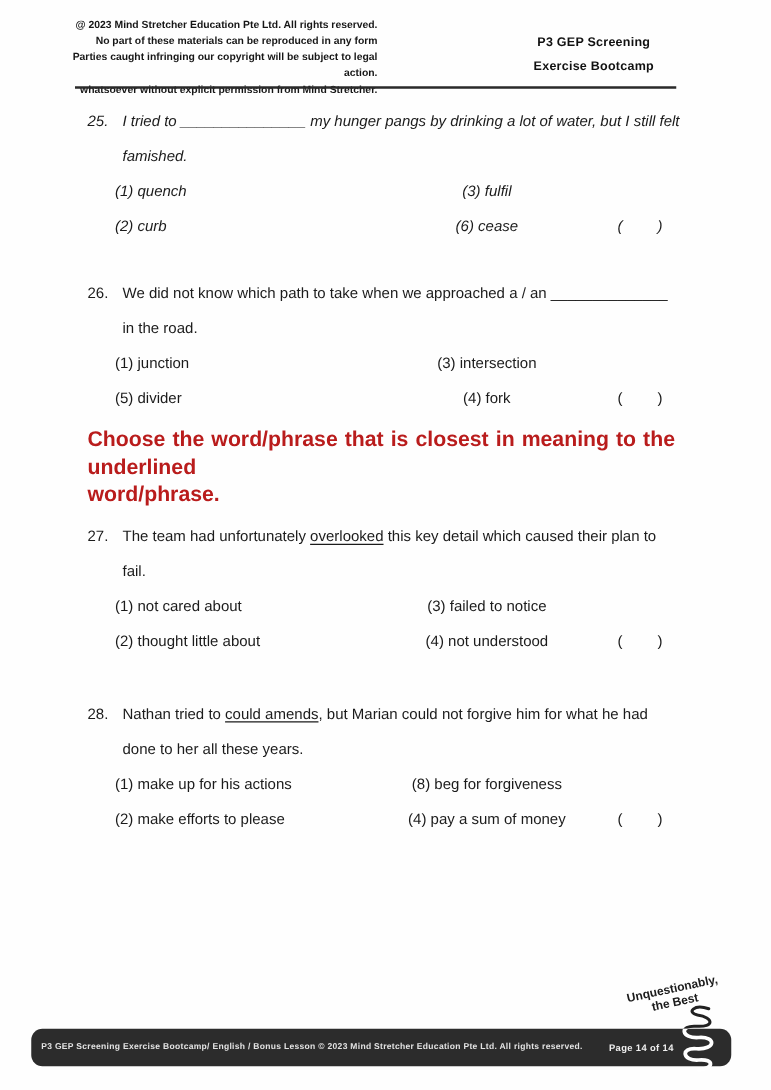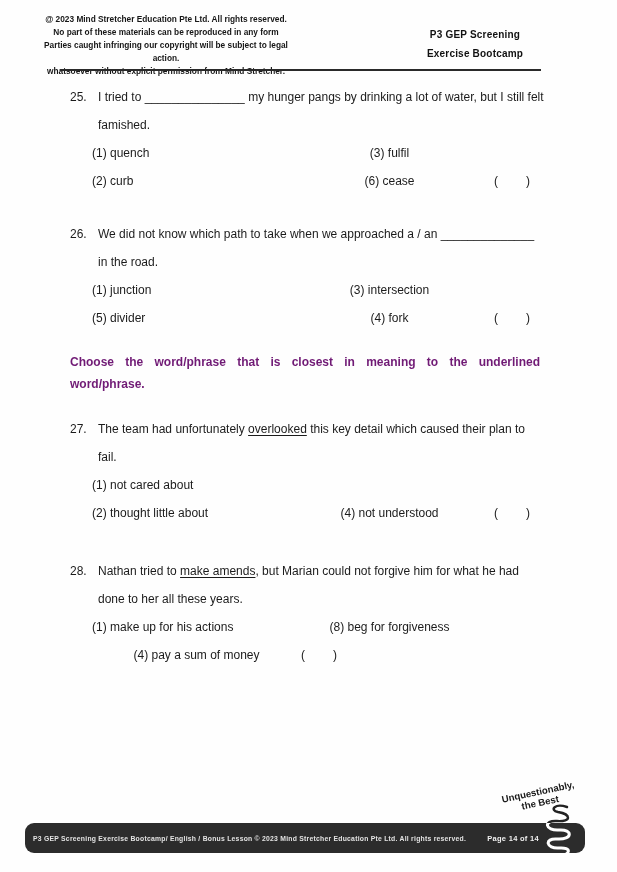--- a/index.html
+++ b/index.html
@@ -6,56 +6,56 @@
   .page {
     position:relative; width:617px; height:872px;
     background:#fefefe; overflow:hidden;
     font-family:"Liberation Sans", sans-serif;
     color:#1b1b1b;
   }
 
   
   .copyright {
     position:absolute; left:30px; top:13px; width:272px;
-    text-align:center; font-weight:bold;
+    text-align:right; font-weight:bold;
     font-size:8.3px; line-height:13px; color:#161616;
   }
   .doc-title {
     position:absolute; left:400px; top:25px; width:150px;
     text-align:center; font-weight:bold;
     font-size:10px; line-height:19px; letter-spacing:.2px; color:#111;
   }
   .header-rule {
     position:absolute; left:60px; top:69px; width:481px; height:2px;
     background:#2a2a2a;
   }
 
   
   .question {
     position:absolute; left:70px; width:486px;
     font-size:12px; line-height:28px;
   }
-  #q25 { top:83px; }
+  #q25 { top:83px;font-style:italic; }
   #q26 { top:220px; }
   #q27 { top:415px; }
   #q28 { top:557px; }
   .qline1 { display:flex; white-space:nowrap; }
   .qnum  { flex:0 0 28px; }
   .qline2 { margin-left:28px; }
   .u { text-decoration:underline; text-underline-offset:2px; }
   .blank { letter-spacing:0; }
   .opt-row { display:flex; margin-left:22px; }
   .opt1 { width:193px; flex:0 0 193px; }
   .opt2 { width:209px; flex:0 0 209px;text-align:center; }
   .bracket { display:flex; width:36px; justify-content:space-between; }
 
   
   .instruction {
-    position:absolute; left:70px; top:351px; width:470px;
-    font-weight:bold; font-size:12px; line-height:22px; color:#701a75;
+    position:absolute; left:70px; top:341px; width:470px;
+    font-weight:bold; font-size:17px; line-height:22px; color:#b91c1c;
   }
   .instr-line1 { text-align:justify; text-align-last:justify; }
 
   
   .footer-bar {
     position:absolute; left:25px; top:823px; width:560px; height:30px;
     border-radius:9px;
     background:#2c2c2c;
   }
   .footer-text {
@@ -138,42 +138,44 @@
   </div>
 
   <div class="question" id="q27">
     <div class="qline1">
       <span class="qnum">27.</span>
       <span class="qtext"><span>The team had unfortunately </span><span class="u">overlooked</span><span> this key detail which caused their plan to</span></span>
     </div>
     <div class="qline2">fail.</div>
     <div class="opt-row">
       <span class="opt1">(1) not cared about</span>
+      <span class="opt2">(3) failed to notice</span>
     </div>
     <div class="opt-row">
       <span class="opt1">(2) thought little about</span>
       <span class="opt2">(4) not understood</span>
       <span class="bracket">
           <span>(</span>
           <span>)</span>
         </span>
     </div>
   </div>
 
   <div class="question" id="q28">
     <div class="qline1">
       <span class="qnum">28.</span>
-      <span class="qtext"><span>Nathan tried to </span><span class="u">make amends</span><span>, but Marian could not forgive him for what he had</span></span>
+      <span class="qtext"><span>Nathan tried to </span><span class="u">could amends</span><span>, but Marian could not forgive him for what he had</span></span>
     </div>
     <div class="qline2">done to her all these years.</div>
     <div class="opt-row">
       <span class="opt1">(1) make up for his actions</span>
       <span class="opt2">(8) beg for forgiveness</span>
     </div>
     <div class="opt-row">
+      <span class="opt1">(2) make efforts to please</span>
       <span class="opt2">(4) pay a sum of money</span>
       <span class="bracket">
           <span>(</span>
           <span>)</span>
         </span>
     </div>
   </div>
 
   <div class="slogan">
     <div>Unquestionably,</div>

